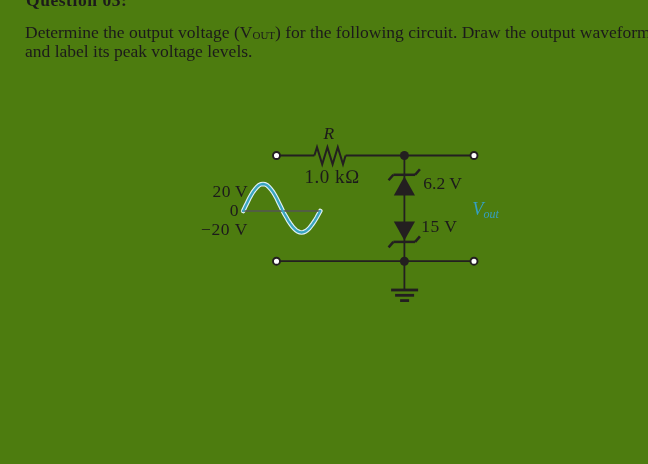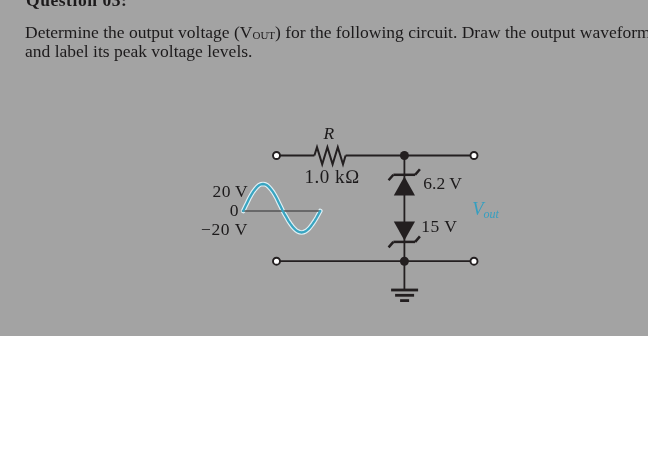--- a/index.html
+++ b/index.html
@@ -1,16 +1,16 @@
 <!DOCTYPE html>
 <html><head>
 <meta charset="utf-8">
 <style>
   html,body{margin:0;padding:0;background:#ffffff;}
-  #page{position:relative;width:648px;height:336px;overflow:hidden;background:#a3a3a3;}
+  #page{position:relative;width:648px;height:464px;overflow:hidden;background:#4d7c0f;}
   svg{position:absolute;left:0;top:0;}
   text{font-family:"Liberation Serif",serif;fill:#1c1a1b;}
 </style>
 </head>
 <body>
 <div id="page">
 <svg width="648" height="464" viewBox="0 0 648 464">
 
   <text x="26" y="6.3" font-size="17.5" font-weight="bold" letter-spacing="0.55">Question 03:</text>
 

